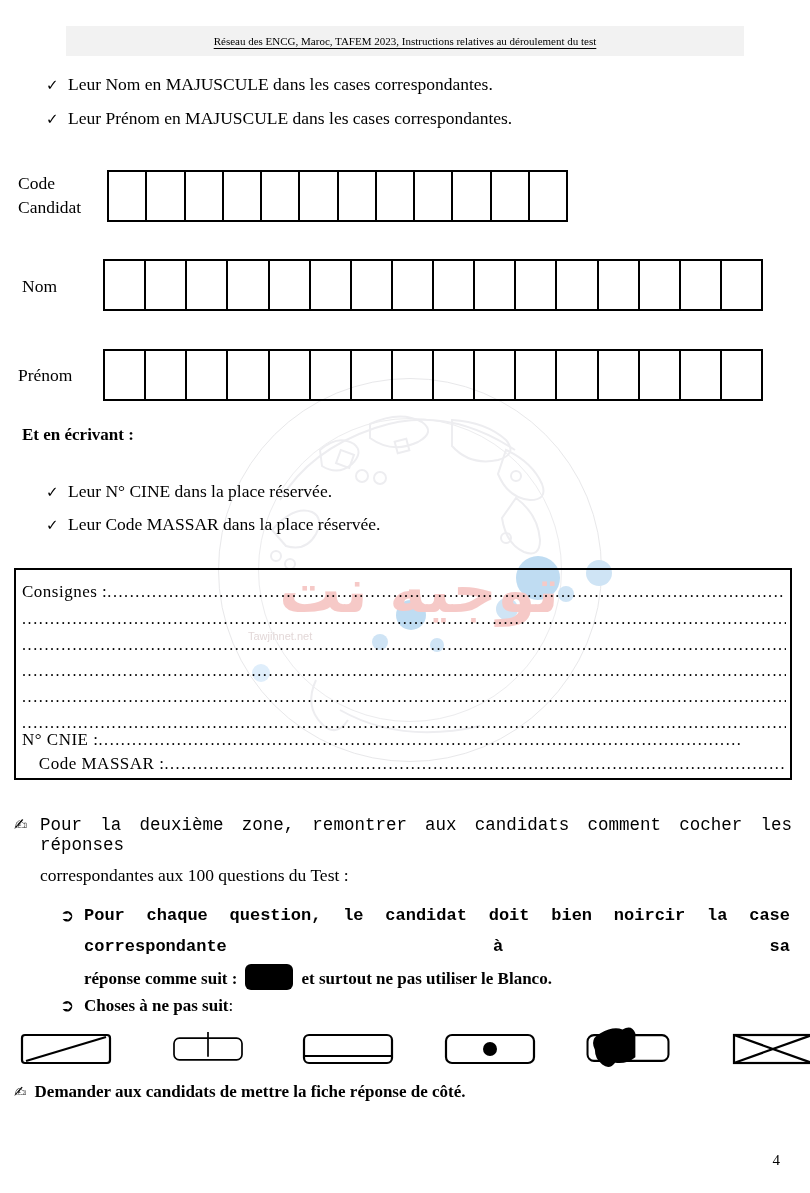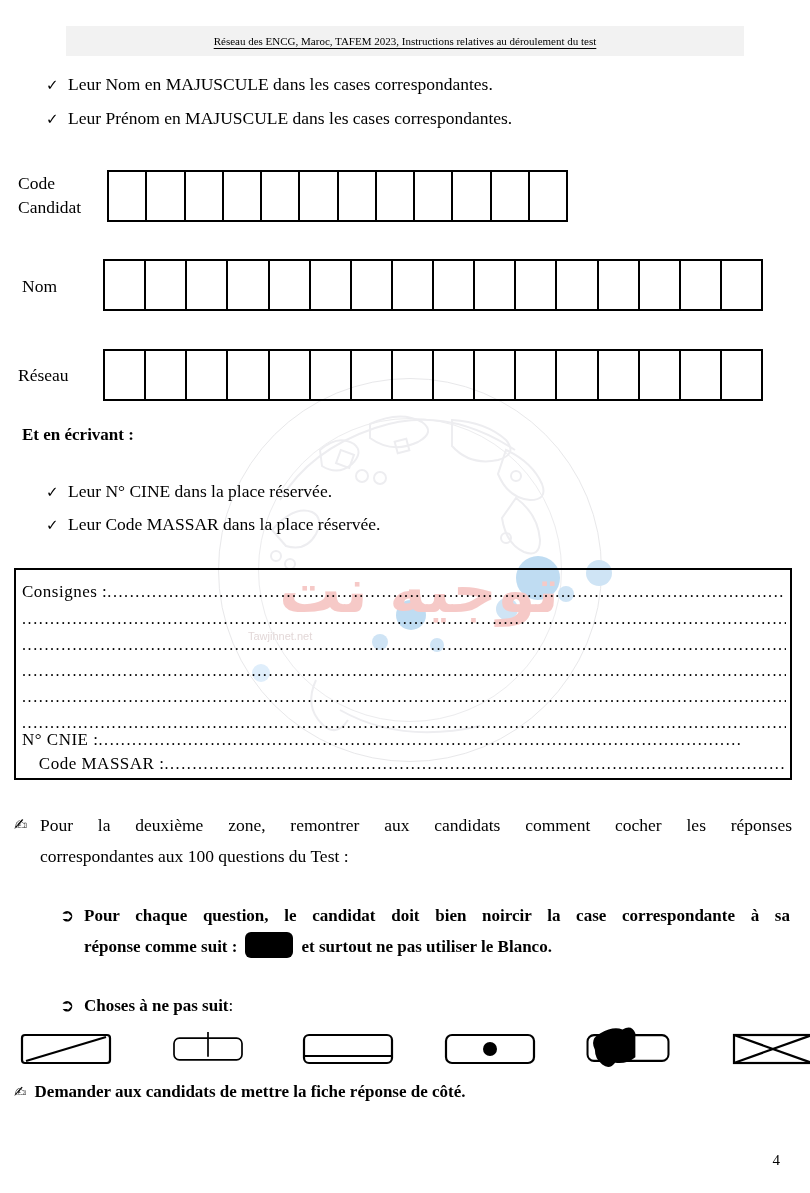--- a/index.html
+++ b/index.html
@@ -166,21 +166,21 @@
     position: absolute;
     font-size: 17.5px;
   }
   .para .pbullet {
     position: absolute;
     left: -26px;
     top: 0;
     font-family: "DejaVu Sans", sans-serif;
     font-size: 16px;
   }
-  .justify { text-align: justify; text-align-last: justify; }
+  .justify { text-align: justify; text-align-last: justify; font-family: Liberation Mono, monospace; }
 
   .bold-para {
     position: absolute;
     font-size: 17px;
     font-weight: bold;
     line-height: 1.85;
   }
   .bold-para .abullet {
     position: absolute;
     left: -24px;
@@ -324,21 +324,21 @@
       <div class="cell" style="flex: 1 1 0px;"></div>
       <div class="cell" style="flex: 1 1 0px;"></div>
       <div class="cell" style="flex: 1 1 0px;"></div>
       <div class="cell" style="flex: 1 1 0px;"></div>
       <div class="cell" style="flex: 1 1 0px;"></div>
       <div class="cell" style="flex: 1 1 0px;"></div>
       <div class="cell" style="flex: 1 1 0px;"></div>
     </div>
 
   <div class="grid-label" style="left:18px; top:364px;">
-    <div>Réseau</div>
+    <div>Prénom</div>
   </div>
   <div class="cellrow" id="grid-prenom" style="left:103px; top:349px; width:660px; height:52px;">
       <div class="cell" style="flex: 1 1 0px;"></div>
       <div class="cell" style="flex: 1 1 0px;"></div>
       <div class="cell" style="flex: 1 1 0px;"></div>
       <div class="cell" style="flex: 1 1 0px;"></div>
       <div class="cell" style="flex: 1 1 0px;"></div>
       <div class="cell" style="flex: 1 1 0px;"></div>
       <div class="cell" style="flex: 1 1 0px;"></div>
       <div class="cell" style="flex: 1 1 0px;"></div>

